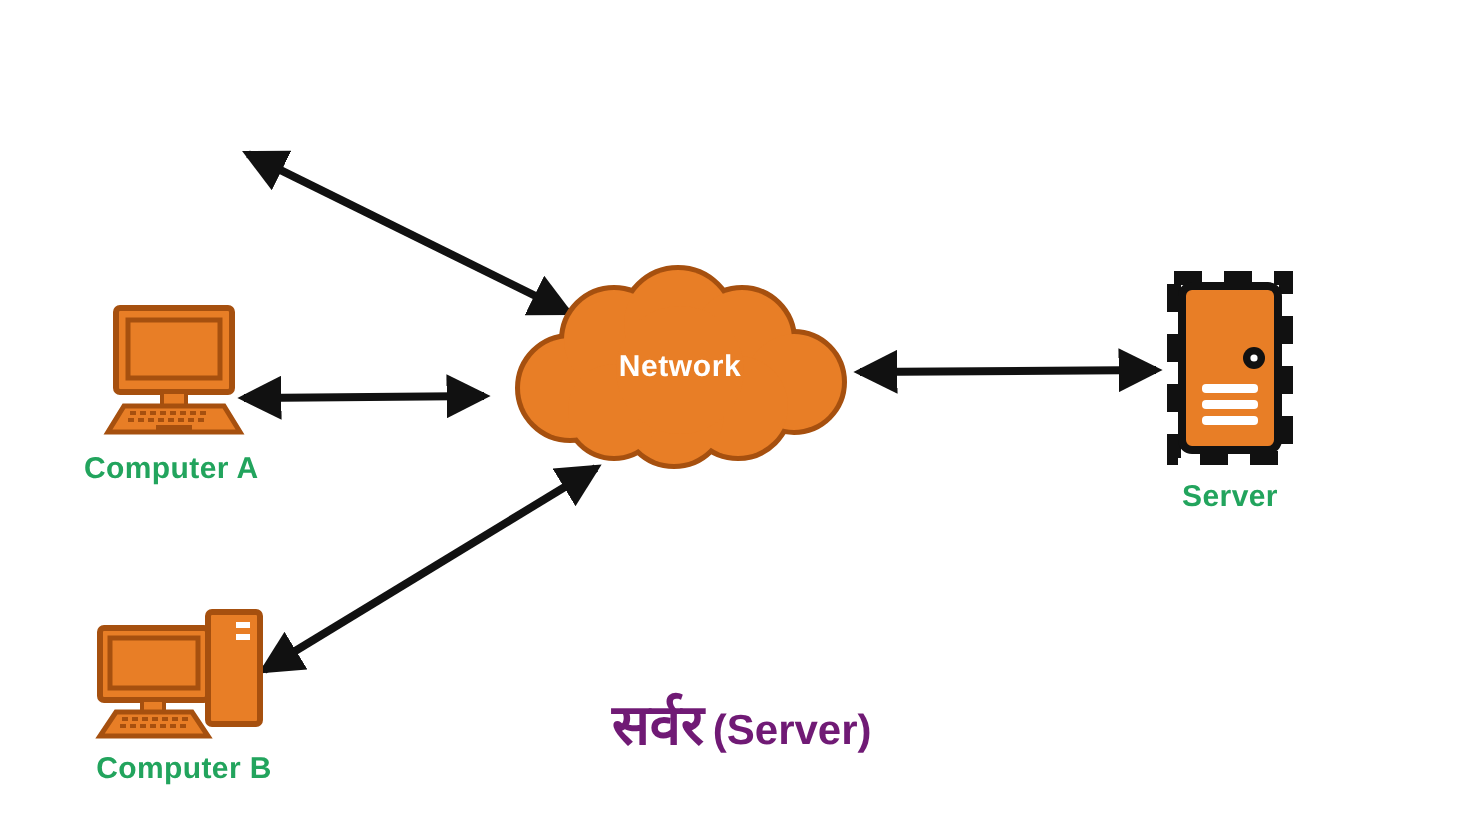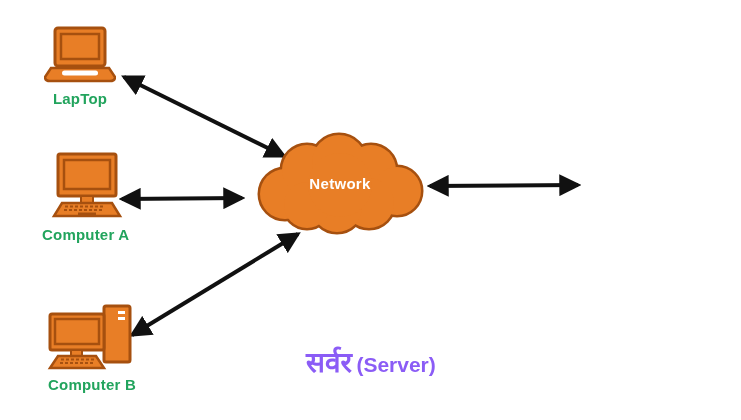--- a/index.html
+++ b/index.html
@@ -44,21 +44,21 @@
     font-weight: bold;
     font-size: 15px;
     letter-spacing: 0.3px;
   }
   .server-node { left: 582px; top: 134px; }
   .caption {
     position: absolute;
     left: 306px;
     top: 342px;
     z-index: 2;
-    color: #8b5cf6;
+    color: #701a75;
     font-weight: bold;
     white-space: nowrap;
   }
   .caption .hi { font-size: 28px; }
   .caption .en { font-size: 21px; }
 </style>
 </head>
 <body>
 
 <div class="canvas">
@@ -68,29 +68,20 @@
       <marker id="ah" viewBox="0 0 10 10" refX="8.5" refY="5" markerWidth="5.5" markerHeight="5.5" orient="auto-start-reverse" markerUnits="strokeWidth">
         <path d="M0,0 L10,5 L0,10 Z" fill="#111111"></path>
       </marker>
     </defs>
     <line x1="124" y1="77" x2="284" y2="156" stroke="#111111" stroke-width="4" marker-start="url(#ah)" marker-end="url(#ah)"></line>
     <line x1="122" y1="199" x2="242" y2="198" stroke="#111111" stroke-width="4" marker-start="url(#ah)" marker-end="url(#ah)"></line>
     <line x1="132" y1="335" x2="298" y2="234" stroke="#111111" stroke-width="4" marker-start="url(#ah)" marker-end="url(#ah)"></line>
     <line x1="430" y1="186" x2="578" y2="185" stroke="#111111" stroke-width="4" marker-start="url(#ah)" marker-end="url(#ah)"></line>
   </svg>
 
-  <div class="node" style="left:44px; top:26px;">
-    <svg width="72" height="58" viewBox="0 0 72 58">
-      <rect x="11" y="2" width="50" height="38" rx="3" fill="#E87E26" stroke="#A6500F" stroke-width="3"></rect>
-      <rect x="17" y="8" width="38" height="25" fill="#E87E26" stroke="#A6500F" stroke-width="2.5"></rect>
-      <path d="M7,42 L65,42 L71,51 Q71,55 66,55 L6,55 Q1,55 1,51 Z" fill="#E87E26" stroke="#A6500F" stroke-width="2.5"></path>
-      <rect x="18" y="44.5" width="36" height="5" rx="2.5" fill="#ffffff"></rect>
-    </svg>
-    <div class="node-label">LapTop</div>
-  </div>
 
   <div class="node" style="left:42px; top:152px;">
     <svg width="78" height="68" viewBox="0 0 78 68">
       <rect x="11" y="2" width="58" height="42" rx="2" fill="#E87E26" stroke="#A6500F" stroke-width="3"></rect>
       <rect x="17" y="8" width="46" height="29" fill="#E87E26" stroke="#A6500F" stroke-width="2.5"></rect>
       <rect x="34" y="44" width="12" height="7" fill="#E87E26" stroke="#A6500F" stroke-width="2"></rect>
       <path d="M15,51 L65,51 L73,64 L7,64 Z" fill="#E87E26" stroke="#A6500F" stroke-width="2.5"></path>
       <g fill="#A6500F">
         <rect x="18" y="53.5" width="3" height="2"></rect>
           <rect x="23" y="53.5" width="3" height="2"></rect>
@@ -165,19 +156,31 @@
         <circle cx="149" cy="63" r="24"></circle>
         <circle cx="121" cy="75" r="25"></circle>
         <circle cx="89" cy="79" r="25"></circle>
         <circle cx="59" cy="77" r="23"></circle>
         <circle cx="92" cy="57" r="32"></circle>
       </g>
     </svg>
     <div class="cloud-label">Network</div>
   </div>
 
+  <div class="node server-node">
+    <svg width="66" height="100" viewBox="0 0 66 100">
+      <rect x="5" y="5" width="56" height="90" fill="none" stroke="#111111" stroke-width="7" stroke-dasharray="14 11"></rect>
+      <rect x="9" y="9" width="48" height="82" rx="5" fill="#E87E26" stroke="#111111" stroke-width="4"></rect>
+      <circle cx="45" cy="45" r="5.5" fill="#111111"></circle>
+      <circle cx="45" cy="45" r="1.8" fill="#ffffff"></circle>
+      <rect x="19" y="58" width="28" height="4.5" rx="2" fill="#ffffff"></rect>
+      <rect x="19" y="66" width="28" height="4.5" rx="2" fill="#ffffff"></rect>
+      <rect x="19" y="74" width="28" height="4.5" rx="2" fill="#ffffff"></rect>
+    </svg>
+    <div class="node-label">Server</div>
+  </div>
 
   <div class="caption">
     <span class="hi">सर्वर</span>
     <span class="en">(Server)</span>
   </div>
 
 </div>
 
 </body></html>

